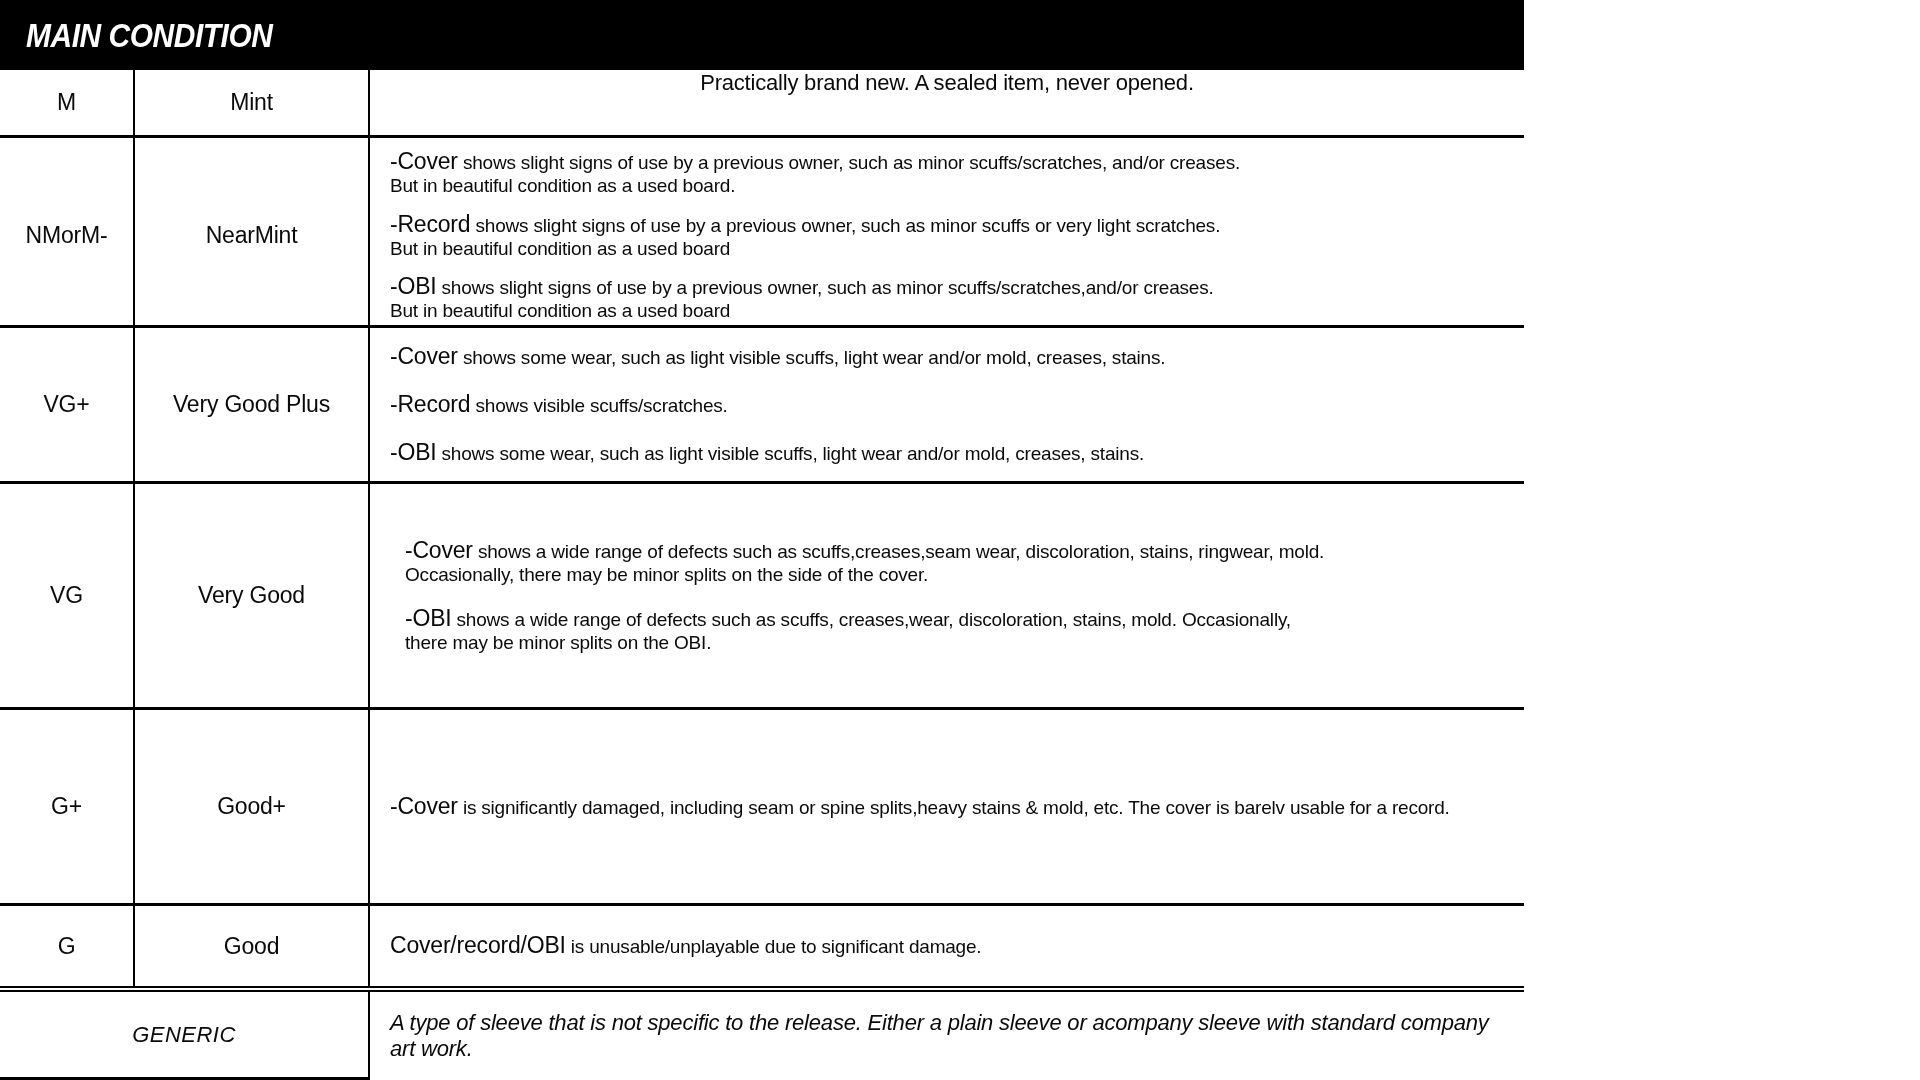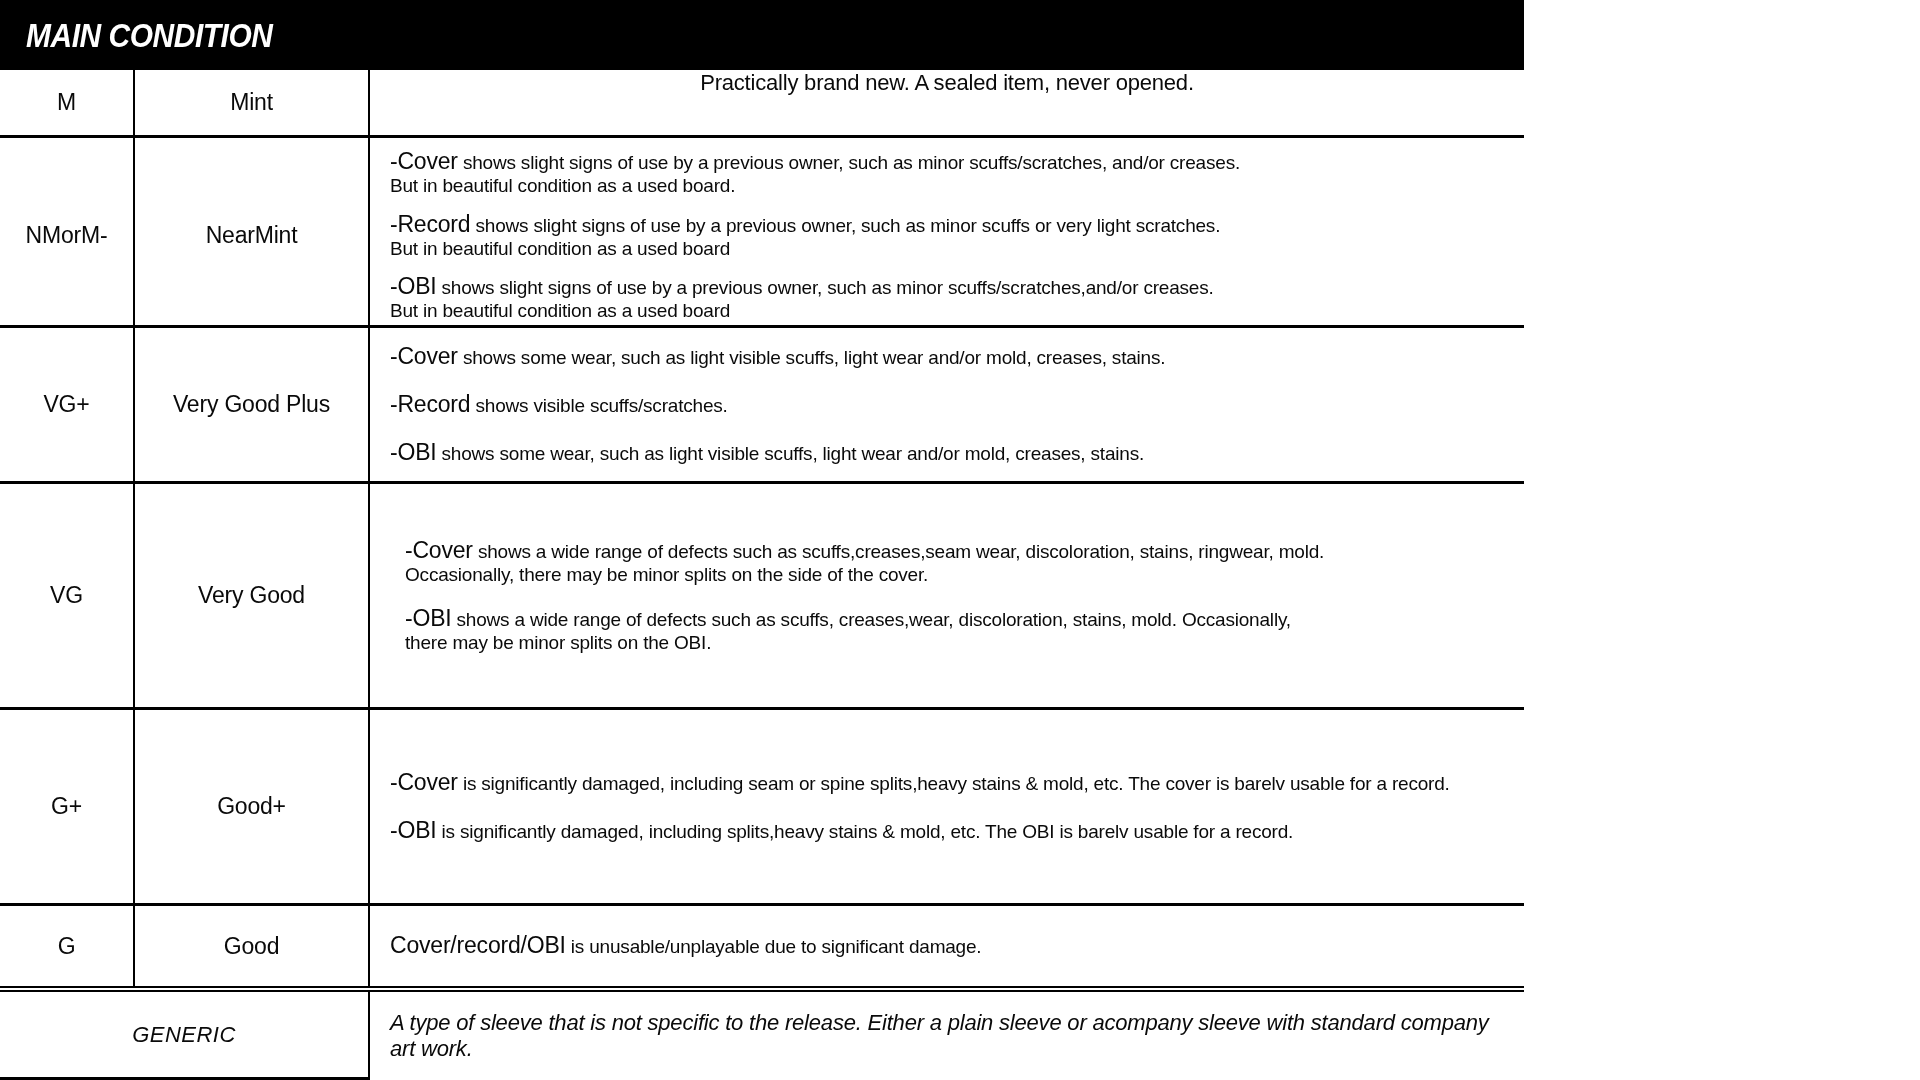--- a/index.html
+++ b/index.html
@@ -111,21 +111,20 @@
       <p><span class="lead">-OBI</span><span class="rest"> shows a wide range of defects such as scuffs, creases,wear, discoloration, stains, mold. Occasionally,
 there may be minor splits on the OBI.</span></p>
     </div>
   </div>
 
   <div class="row row-gp">
     <div class="cell code">G+</div>
     <div class="cell name">Good+</div>
     <div class="cell desc gap-lg">
       <p><span class="lead">-Cover</span><span class="rest"> is significantly damaged, including seam or spine splits,heavy stains &amp; mold, etc. The cover is barelv usable for a record.</span></p>
-      <p><span class="lead">-OBI</span><span class="rest"> is significantly damaged, including splits,heavy stains &amp; mold, etc. The OBI is barelv usable for a record.</span></p>
     </div>
   </div>
 
   <div class="row row-g">
     <div class="cell code">G</div>
     <div class="cell name">Good</div>
     <div class="cell desc">
       <p><span class="lead">Cover/record/OBI</span><span class="rest"> is unusable/unplayable due to significant damage.</span></p>
     </div>
   </div>

